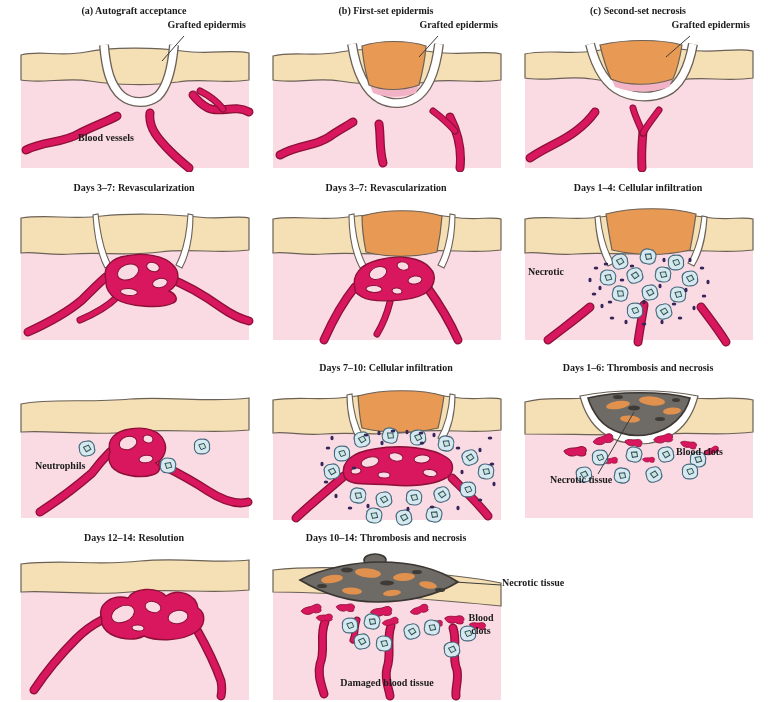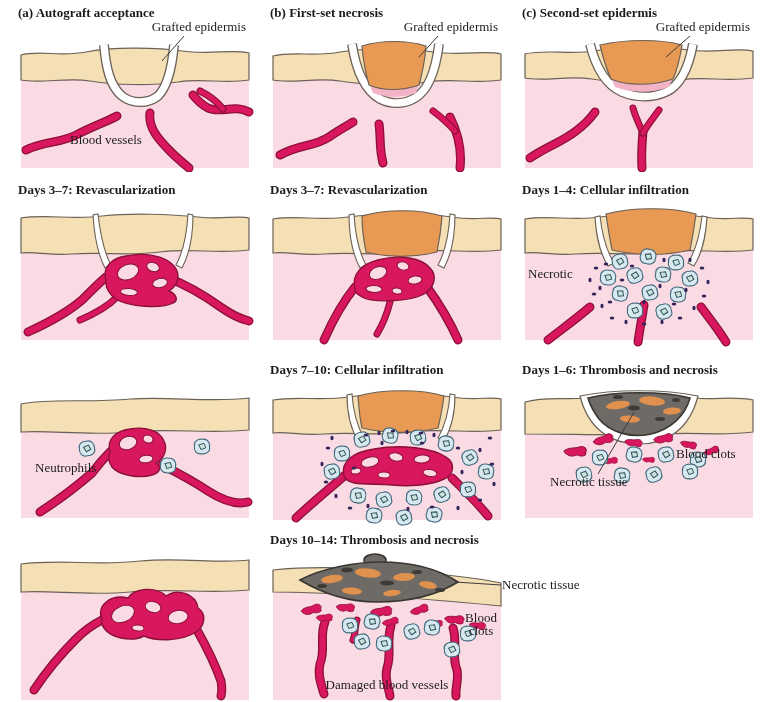--- a/index.html
+++ b/index.html
@@ -6,23 +6,23 @@
     --epi:#f5dfb4; --epi-line:#6b6156; --dermis:#fadbe4; --graft:#e89a55;
     --bedpink:#f2b3c6; --vein:#d8175e; --vein-edge:#8c1038;
     --cell:#d7e8ee; --cell-edge:#44697d; --nuc:#cde4dc; --nuc-edge:#2e5361;
     --dot:#352559; --gray:#6e6a66; --gray-edge:#3a3632; --necorange:#e0914d;
     --text:#1b1b1b;
   }
   html,body{margin:0;padding:0;background:#ffffff;}
   .fig{position:relative;width:768px;height:702px;background:#fff;overflow:hidden;
        font-family:"Liberation Serif", serif;}
   .cell{position:absolute;width:248px;}
-  .title{position:absolute;left:8px;top:0;width:100%;text-align:left;font-weight:bold;
-         font-size:13px;color:var(--text);white-space:nowrap;z-index:3;}
-  .lbl{position:absolute;font-weight:normal;font-size:13px;color:var(--text);
+  .title{position:absolute;left:0;top:0;width:100%;text-align:center;font-weight:bold;
+         font-size:10px;color:var(--text);white-space:nowrap;z-index:3;}
+  .lbl{position:absolute;font-weight:bold;font-size:10px;color:var(--text);
        white-space:nowrap;z-index:3;}
   .lbl.wrap{white-space:normal;line-height:12.5px;}
   svg.panel{position:absolute;left:0;top:0;overflow:hidden;z-index:1;}
   .epi{fill:var(--epi);stroke:var(--epi-line);stroke-width:1.2;}
   .derm{fill:var(--dermis);}
   .graft{fill:var(--graft);stroke:var(--epi-line);stroke-width:1.2;}
   .bedp{fill:var(--bedpink);}
   .vo{fill:none;stroke:var(--vein-edge);stroke-width:9;stroke-linecap:round;stroke-linejoin:round;}
   .vi{fill:none;stroke:var(--vein);stroke-width:6.4;stroke-linecap:round;stroke-linejoin:round;}
   .vo.thin{stroke-width:7;} .vi.thin{stroke-width:4.8;}
@@ -77,26 +77,26 @@
         <use href="#a1v1" class="vi"></use>
       <use href="#a1v2" class="vo"></use>
         <use href="#a1v2" class="vi"></use>
       <use href="#a1v3" class="vo"></use>
         <use href="#a1v3" class="vi"></use>
       <use href="#a1v4" class="vo thin"></use>
         <use href="#a1v4" class="vi thin"></use>
       <line class="ptr" x1="174" y1="36" x2="152" y2="61"></line>
     </svg>
     <div class="lbl" style="left:118px;top:19px;width:118px;text-align:right">Grafted epidermis</div>
-    <div class="lbl" style="left:60px;top:132px">Blood vessels</div>
+    <div class="lbl" style="left:68px;top:132px">Blood vessels</div>
   </div>
 
   
   <div class="cell" style="left:262px;top:0;height:172px">
-    <div class="title" style="top:5px">(b) First-set necrosis</div>
+    <div class="title" style="top:5px">(b) First-set epidermis</div>
     <svg class="panel" width="248" height="172" viewBox="0 0 248 172">
       <rect class="derm" x="11" y="70" width="228" height="98"></rect>
       <path class="epi" d="M11,56 C30,51 54,57 78,52 C100,48 146,48 172,52 C200,56 224,50 239,54 L239,80 C212,84 190,78 166,82 C138,86 104,85 78,81 C54,77 30,84 11,80 Z"></path>
       <defs>
         <path id="b1bed" d="M90,44 C94,70 102,90 118,99 C130,105 143,104 153,98 C167,90 174,68 177,44"></path>
         <path id="b1v1" d="M18,155 C38,144 52,147 67,137 C77,130 85,126 91,122"></path>
         <path id="b1v2" d="M121,163 C117,148 119,138 117,124"></path>
         <path id="b1v3" d="M198,168 C200,150 196,133 188,117"></path>
         <path id="b1v4" d="M193,131 C186,123 179,117 171,111"></path>
       </defs>
@@ -112,21 +112,21 @@
         <use href="#b1v3" class="vi"></use>
       <use href="#b1v4" class="vo thin"></use>
         <use href="#b1v4" class="vi thin"></use>
       <line class="ptr" x1="176" y1="36" x2="157" y2="57"></line>
     </svg>
     <div class="lbl" style="left:118px;top:19px;width:118px;text-align:right">Grafted epidermis</div>
   </div>
 
   
   <div class="cell" style="left:514px;top:0;height:172px">
-    <div class="title" style="top:5px">(c) Second-set epidermis</div>
+    <div class="title" style="top:5px">(c) Second-set necrosis</div>
     <svg class="panel" width="248" height="172" viewBox="0 0 248 172">
       <rect class="derm" x="11" y="70" width="228" height="98"></rect>
       <path class="epi" d="M11,54 C32,49 56,55 80,51 C104,47 148,46 174,50 C200,54 222,47 239,51 L239,78 C212,82 190,76 166,80 C138,84 104,83 78,79 C54,75 30,82 11,78 Z"></path>
       <defs>
         <path id="c1bed" d="M76,44 C82,68 92,85 108,92 C122,98 139,98 152,92 C167,85 175,66 179,44"></path>
         <path id="c1v1" d="M16,158 C34,146 48,142 62,131 C70,125 76,119 81,112"></path>
         <path id="c1v2" d="M128,168 C127,154 128,144 129,131"></path>
         <path id="c1v2a" d="M129,133 C125,124 121,116 119,108"></path>
         <path id="c1v2b" d="M129,133 C134,124 140,117 145,110"></path>
       </defs>
@@ -395,20 +395,21 @@
       <use href="#cell" transform="translate(140 127) rotate(-14)"></use>
         <use href="#cell" transform="translate(176 124)"></use>
       <line class="ptr" x1="84" y1="126" x2="120" y2="64"></line>
     </svg>
     <div class="lbl" style="left:162px;top:98px">Blood clots</div>
     <div class="lbl" style="left:36px;top:126px">Necrotic tissue</div>
   </div>
 
   
   <div class="cell" style="left:10px;top:528px;height:174px">
+    <div class="title" style="top:4px">Days 12–14: Resolution</div>
     <svg class="panel" width="248" height="174" viewBox="0 0 248 174">
       <rect class="derm" x="11" y="56" width="228" height="116"></rect>
       <path class="epi" d="M11,36 C50,31 90,38 130,33 C170,29 210,36 239,32 L239,62 C200,66 160,60 120,64 C80,68 40,62 11,64 Z"></path>
       <defs>
         <path id="a4l1" d="M24,162 C36,144 50,127 66,111 C74,103 84,96 92,92"></path>
         <path id="a4l2" d="M187,102 C196,118 205,136 211,153 C212,159 212,164 211,168"></path>
       </defs>
       <use href="#a4l1" class="vo"></use>
         <use href="#a4l1" class="vi"></use>
       <use href="#a4l2" class="vo"></use>
@@ -470,16 +471,16 @@
       <use href="#cell" transform="translate(100 114) rotate(-8)"></use>
         <use href="#cell" transform="translate(122 116) rotate(6)"></use>
       <use href="#cell" transform="translate(150 104) rotate(-12)"></use>
         <use href="#cell" transform="translate(170 100) rotate(8)"></use>
       <use href="#cell" transform="translate(206 106)"></use>
         <use href="#cell" transform="translate(190 122) rotate(-6)"></use>
       <line class="ptr" x1="193" y1="54" x2="239" y2="57"></line>
     </svg>
     <div class="lbl" style="left:240px;top:49px">Necrotic tissue</div>
     <div class="lbl wrap" style="left:196px;top:84px;width:46px;text-align:center">Blood clots</div>
-    <div class="lbl" style="left:30px;top:149px;width:190px;text-align:center">Damaged blood vessels</div>
+    <div class="lbl" style="left:30px;top:149px;width:190px;text-align:center">Damaged blood tissue</div>
   </div>
 
 </div>
 
 </body></html>

